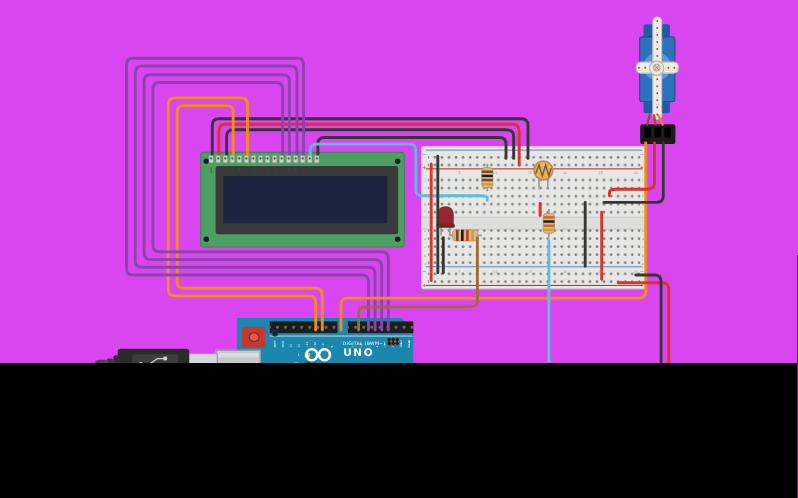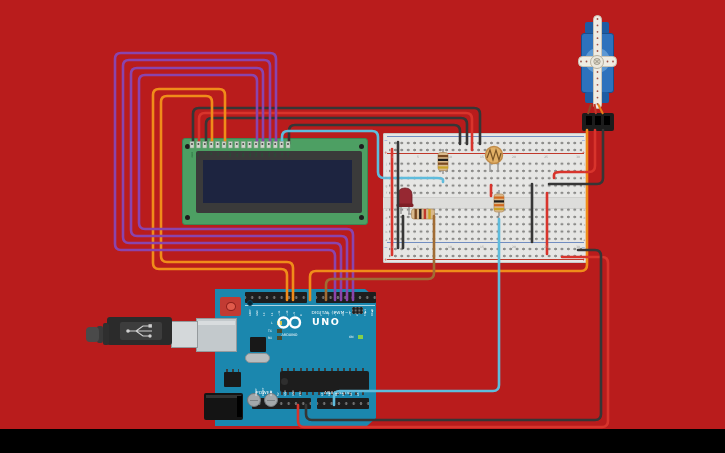--- a/index.html
+++ b/index.html
@@ -1,16 +1,16 @@
 <!DOCTYPE html>
 <html><head>
 <meta charset="utf-8">
 <style>
   html,body{margin:0;padding:0;background:#000;font-family:"DejaVu Sans",sans-serif;}
-  .scene{position:relative;width:725px;height:429px;background:#b91c1c;overflow:hidden;}
+  .scene{position:relative;width:725px;height:330px;background:#d946ef;overflow:hidden;}
   .abs{position:absolute;}
   
   .lcd-board{left:182px;top:138px;width:186px;height:87px;background:#4d9f63;border:1px solid #3f8553;border-radius:3px;box-sizing:border-box;}
   .lcd-bezel{left:196px;top:151px;width:166px;height:62px;background:#3a3a3a;border-radius:2px;}
   .lcd-screen{left:203px;top:160px;width:149px;height:43px;background:#1d2440;}
   .lcd-screw{width:5px;height:5px;border-radius:50%;background:#1e1e1e;}
   
   .bb{left:383px;top:133px;width:205px;height:130px;background:#e6e6e4;border-radius:2px;box-shadow:inset 0 0 0 1px #c9c9c7;}
   .bb-line-red{height:1.6px;background:#c0392b;left:387px;width:197px;}
   .bb-line-blue{height:1.2px;background:#4a6fb5;opacity:.75;left:387px;width:197px;}

